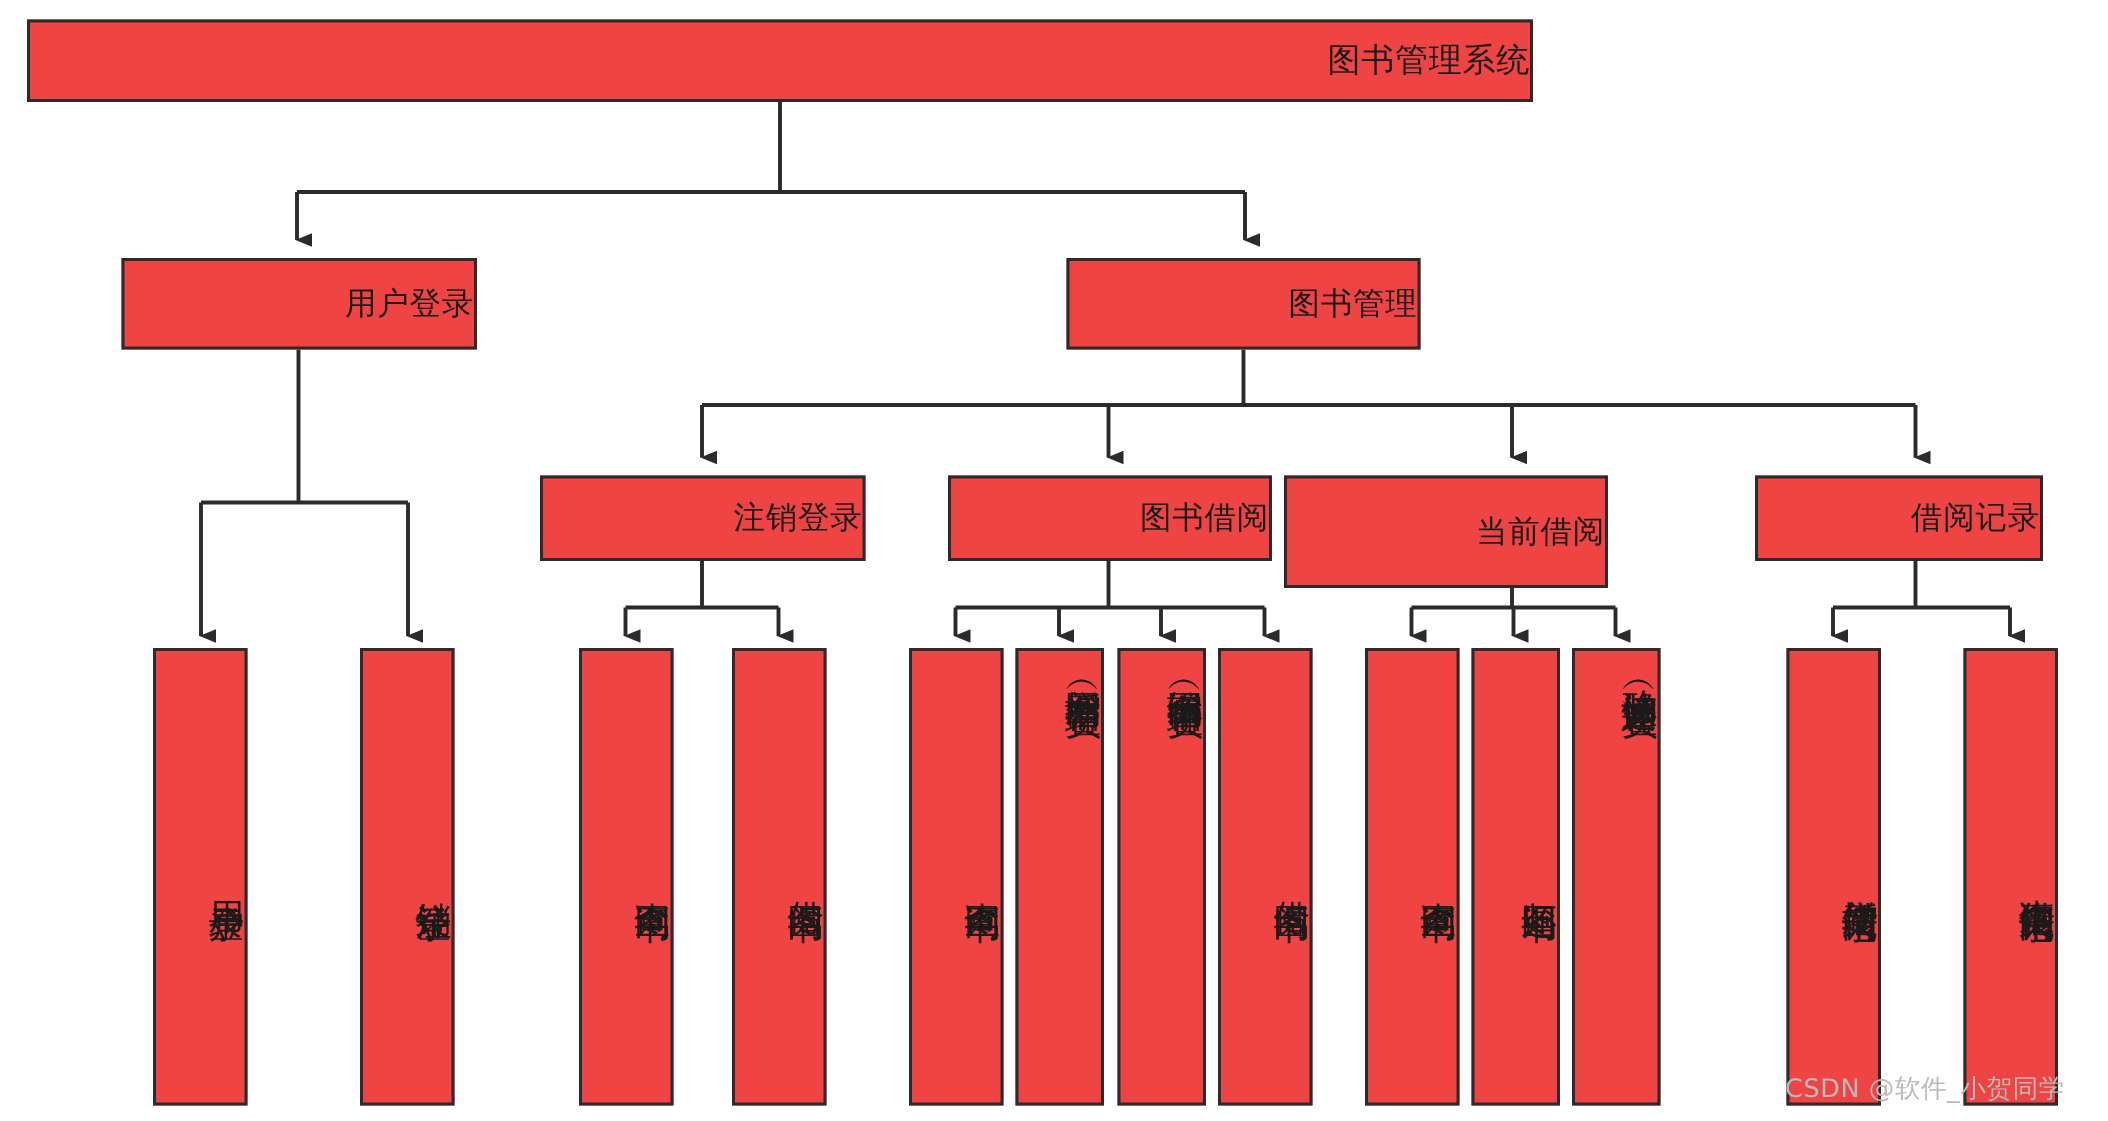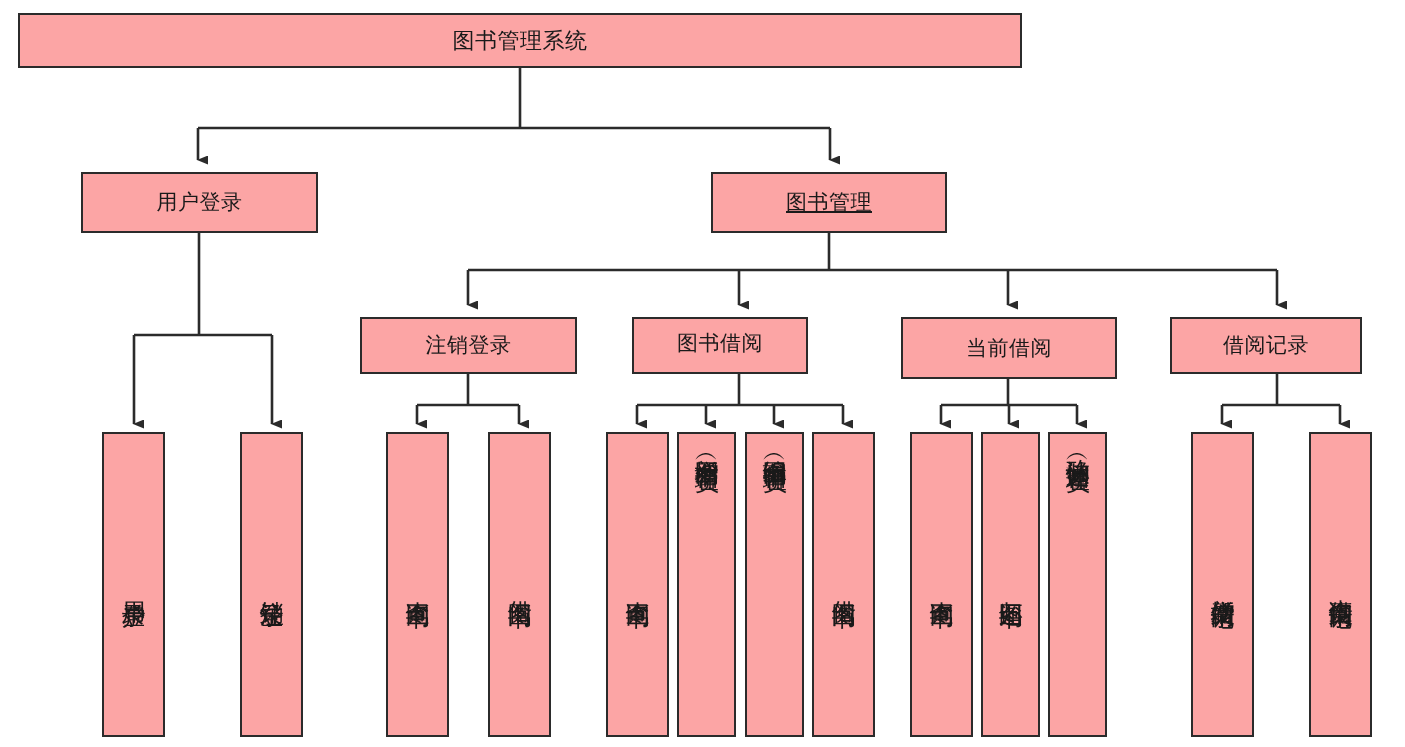--- a/index.html
+++ b/index.html
@@ -22,24 +22,24 @@
     left: 0;
     top: 0;
     width: 1405px;
     height: 747px;
     pointer-events: none;
   }
   .node {
     position: absolute;
     box-sizing: border-box;
     border: 2px solid #2b2b2b;
-    background: #fca5a5;
+    background: #ef4444;
     display: flex;
     align-items: center;
-    justify-content: center;
+    justify-content: flex-end;
     color: #1a1a1a;
   }
   .node-label {
     display: block;
     text-align: center;
     line-height: 1.18;
     color: #1a1a1a;
     white-space: nowrap;
   }
   .node.horizontal .node-label {
@@ -131,33 +131,33 @@
   </svg>
 
   <div class="node root horizontal" style="left:18px; top:13px; width:1004px; height:55px;">
     <span class="node-label">图书管理系统</span>
   </div>
 
   <div class="node horizontal" style="left:81px; top:172px; width:237px; height:61px;">
     <span class="node-label">用户登录</span>
   </div>
 
-  <div class="node horizontal" style="left:711px; top:172px; width:236px; height:61px;text-decoration:underline;">
+  <div class="node horizontal" style="left:711px; top:172px; width:236px; height:61px;">
     <span class="node-label">图书管理</span>
   </div>
 
   <div class="node horizontal" style="left:360px; top:317px; width:217px; height:57px;">
     <span class="node-label">注销登录</span>
   </div>
 
-  <div class="node horizontal" style="left:632px; top:317px; width:176px; height:57px;font-family:Liberation Mono, monospace;">
+  <div class="node horizontal" style="left:632px; top:317px; width:216px; height:57px;">
     <span class="node-label">图书借阅</span>
   </div>
 
-  <div class="node horizontal" style="left:901px; top:317px; width:216px; height:62px;">
+  <div class="node horizontal" style="left:856px; top:317px; width:216px; height:75px;">
     <span class="node-label">当前借阅</span>
   </div>
 
   <div class="node horizontal" style="left:1170px; top:317px; width:192px; height:57px;">
     <span class="node-label">借阅记录</span>
   </div>
 
   <div class="node vertical centered" style="left:102px; top:432px; width:63px; height:305px;">
     <span class="node-label">用户登录</span>
   </div>
@@ -203,14 +203,15 @@
   </div>
 
   <div class="node vertical centered" style="left:1191px; top:432px; width:63px; height:305px;">
     <span class="node-label">新增借阅记录</span>
   </div>
 
   <div class="node vertical centered" style="left:1309px; top:432px; width:63px; height:305px;">
     <span class="node-label">查询借阅记录</span>
   </div>
 
+  <div class="watermark">CSDN @软件_小贺同学</div>
 
 </div>
 
 </body></html>

